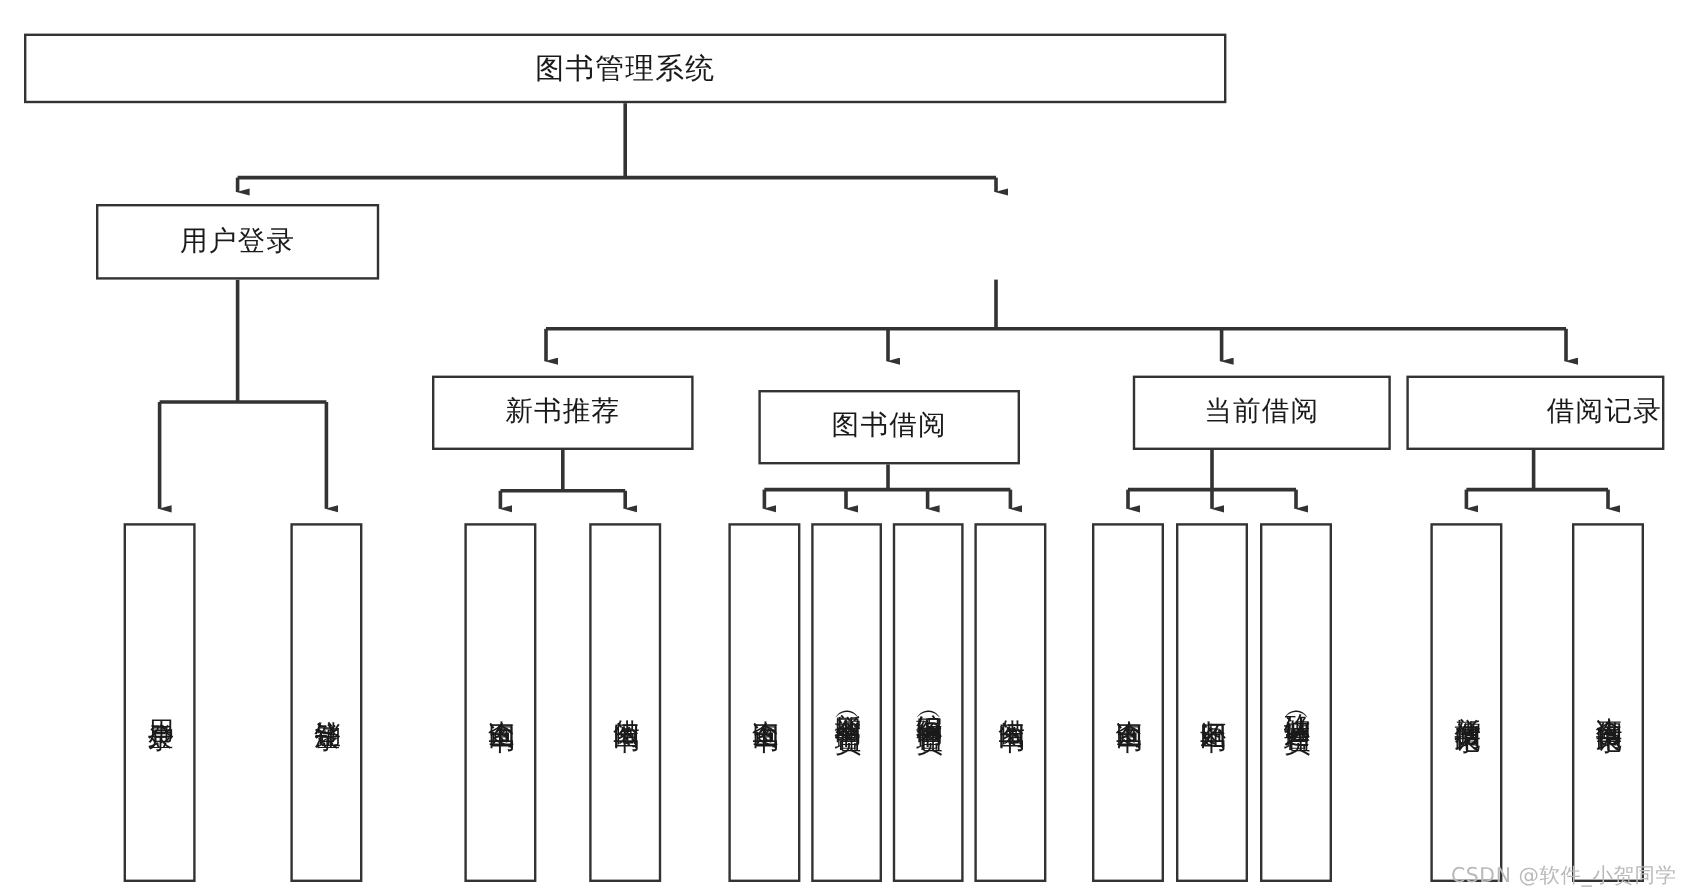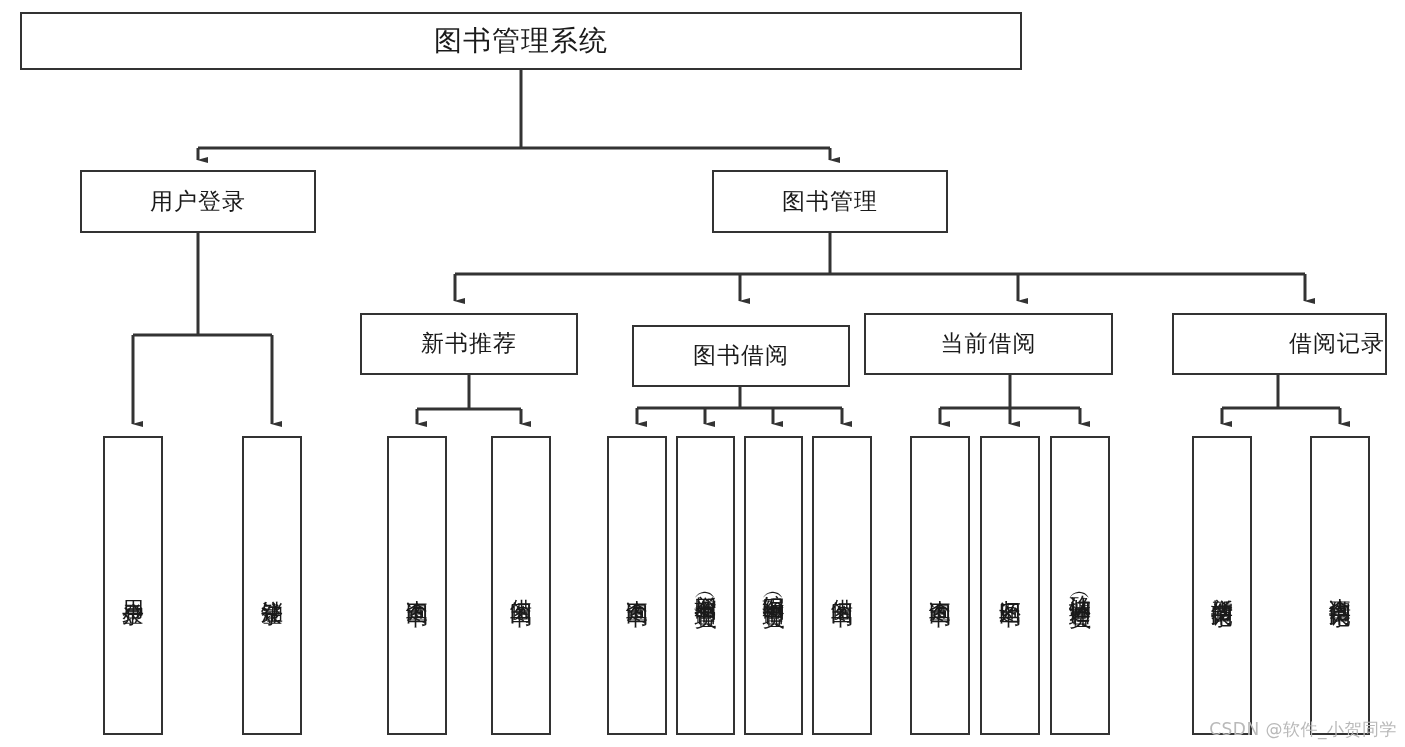--- a/index.html
+++ b/index.html
@@ -47,21 +47,22 @@
     line-height: 1.28;
     letter-spacing: 2px;
     padding: 6px 0;
   }
   .node.vertical .label {
     writing-mode: vertical-rl;
     text-orientation: upright;
     white-space: nowrap;
   }
   .node.root {
-    font-size: 28px;
+    font-size: 24px;
+    margin-top: 16px;
   }
   .watermark {
     position: absolute;
     right: 8px;
     bottom: 6px;
     font-size: 17px;
     color: #b9b9b9;
     letter-spacing: 0.5px;
     white-space: nowrap;
     margin-top: 40px;
@@ -122,31 +123,28 @@
     </g>
   </svg>
 
   <div class="node horizontal root" style="left:20px; top:12px; width:1002px; height:58px;">
     <span class="label">图书管理系统</span>
   </div>
 
   <div class="node horizontal" style="left:80px; top:170px; width:236px; height:63px;">
     <span class="label">用户登录</span>
   </div>
-  <div class="node horizontal" style="left:712px; top:170px; width:236px; height:63px;">
-    <span class="label">图书管理</span>
-  </div>
 
   <div class="node horizontal" style="left:360px; top:313px; width:218px; height:62px;">
     <span class="label">新书推荐</span>
   </div>
   <div class="node horizontal" style="left:632px; top:313px; width:218px; height:62px;margin-top:12px;">
     <span class="label">图书借阅</span>
   </div>
-  <div class="node horizontal" style="left:864px; top:313px; width:249px; height:62px;text-align:center;">
+  <div class="node horizontal" style="left:944px; top:313px; width:215px; height:62px;text-align:center;">
     <span class="label">当前借阅</span>
   </div>
   <div class="node horizontal" style="left:1172px; top:313px; width:215px; height:62px;justify-content:flex-end;">
     <span class="label">借阅记录</span>
   </div>
 
   <div class="node vertical" style="left:103px; top:436px; width:60px; height:299px;">
     <span class="label">用户登录</span>
   </div>
   <div class="node vertical" style="left:242px; top:436px; width:60px; height:299px;">

